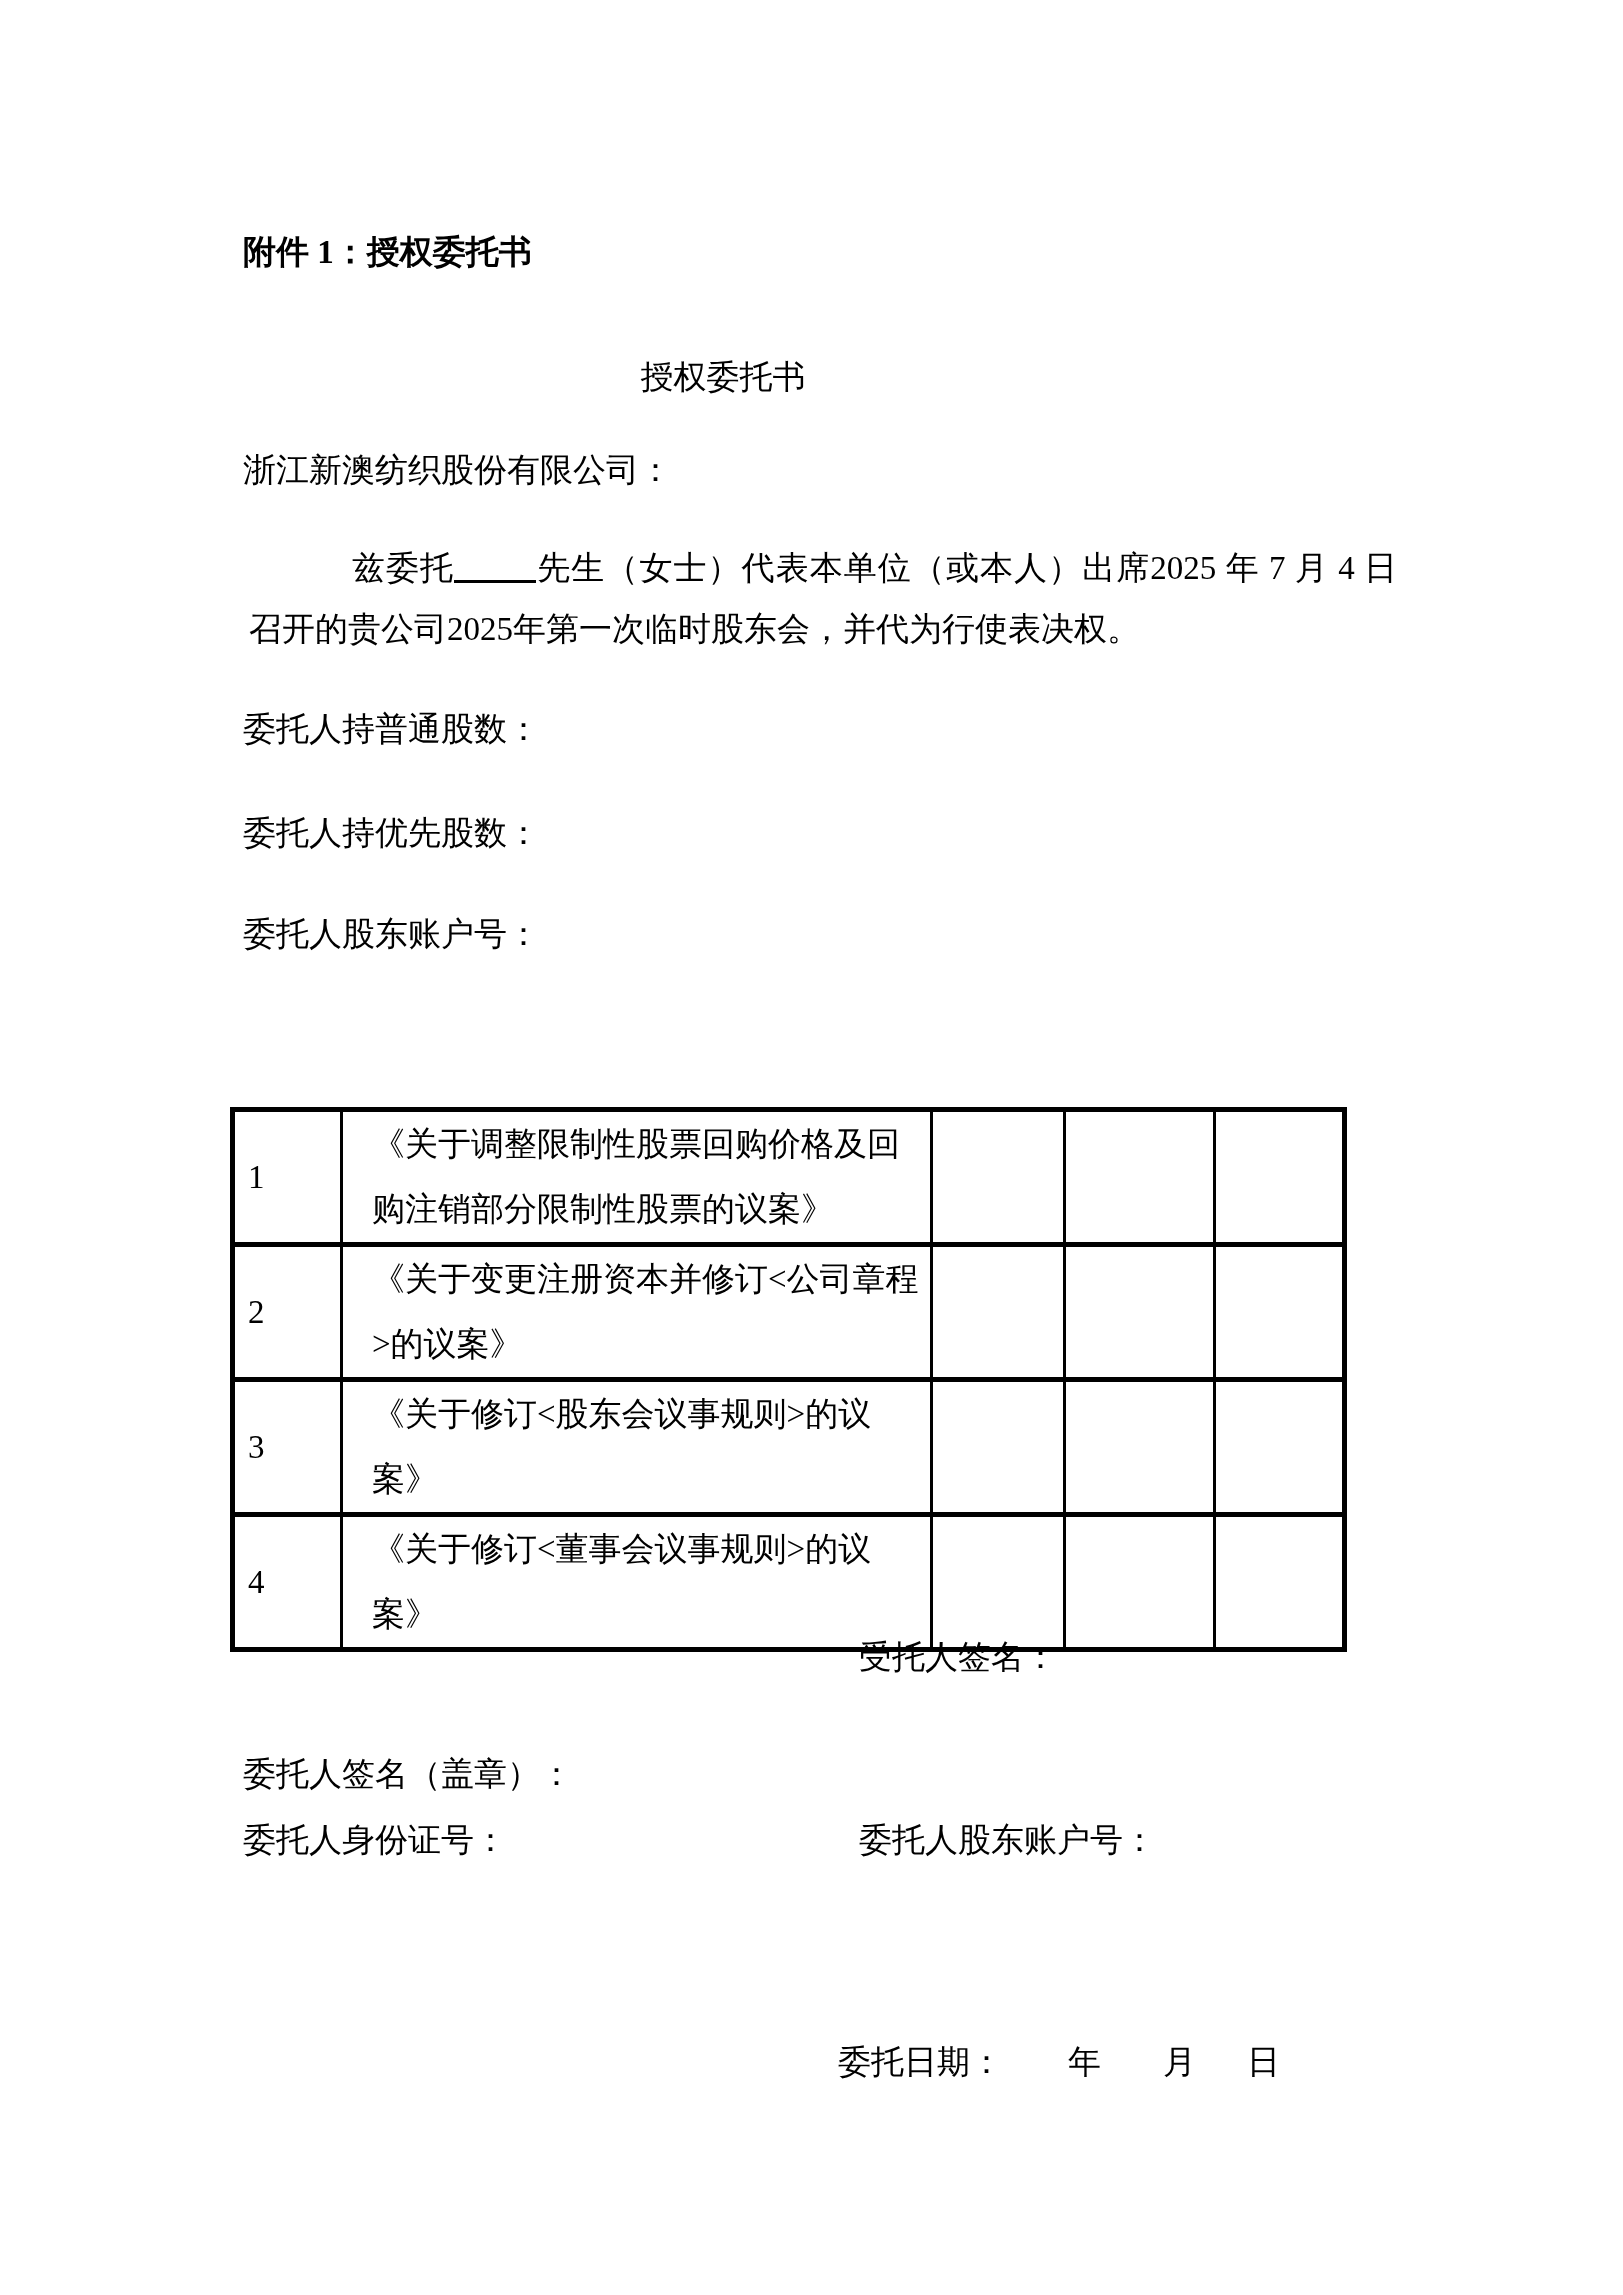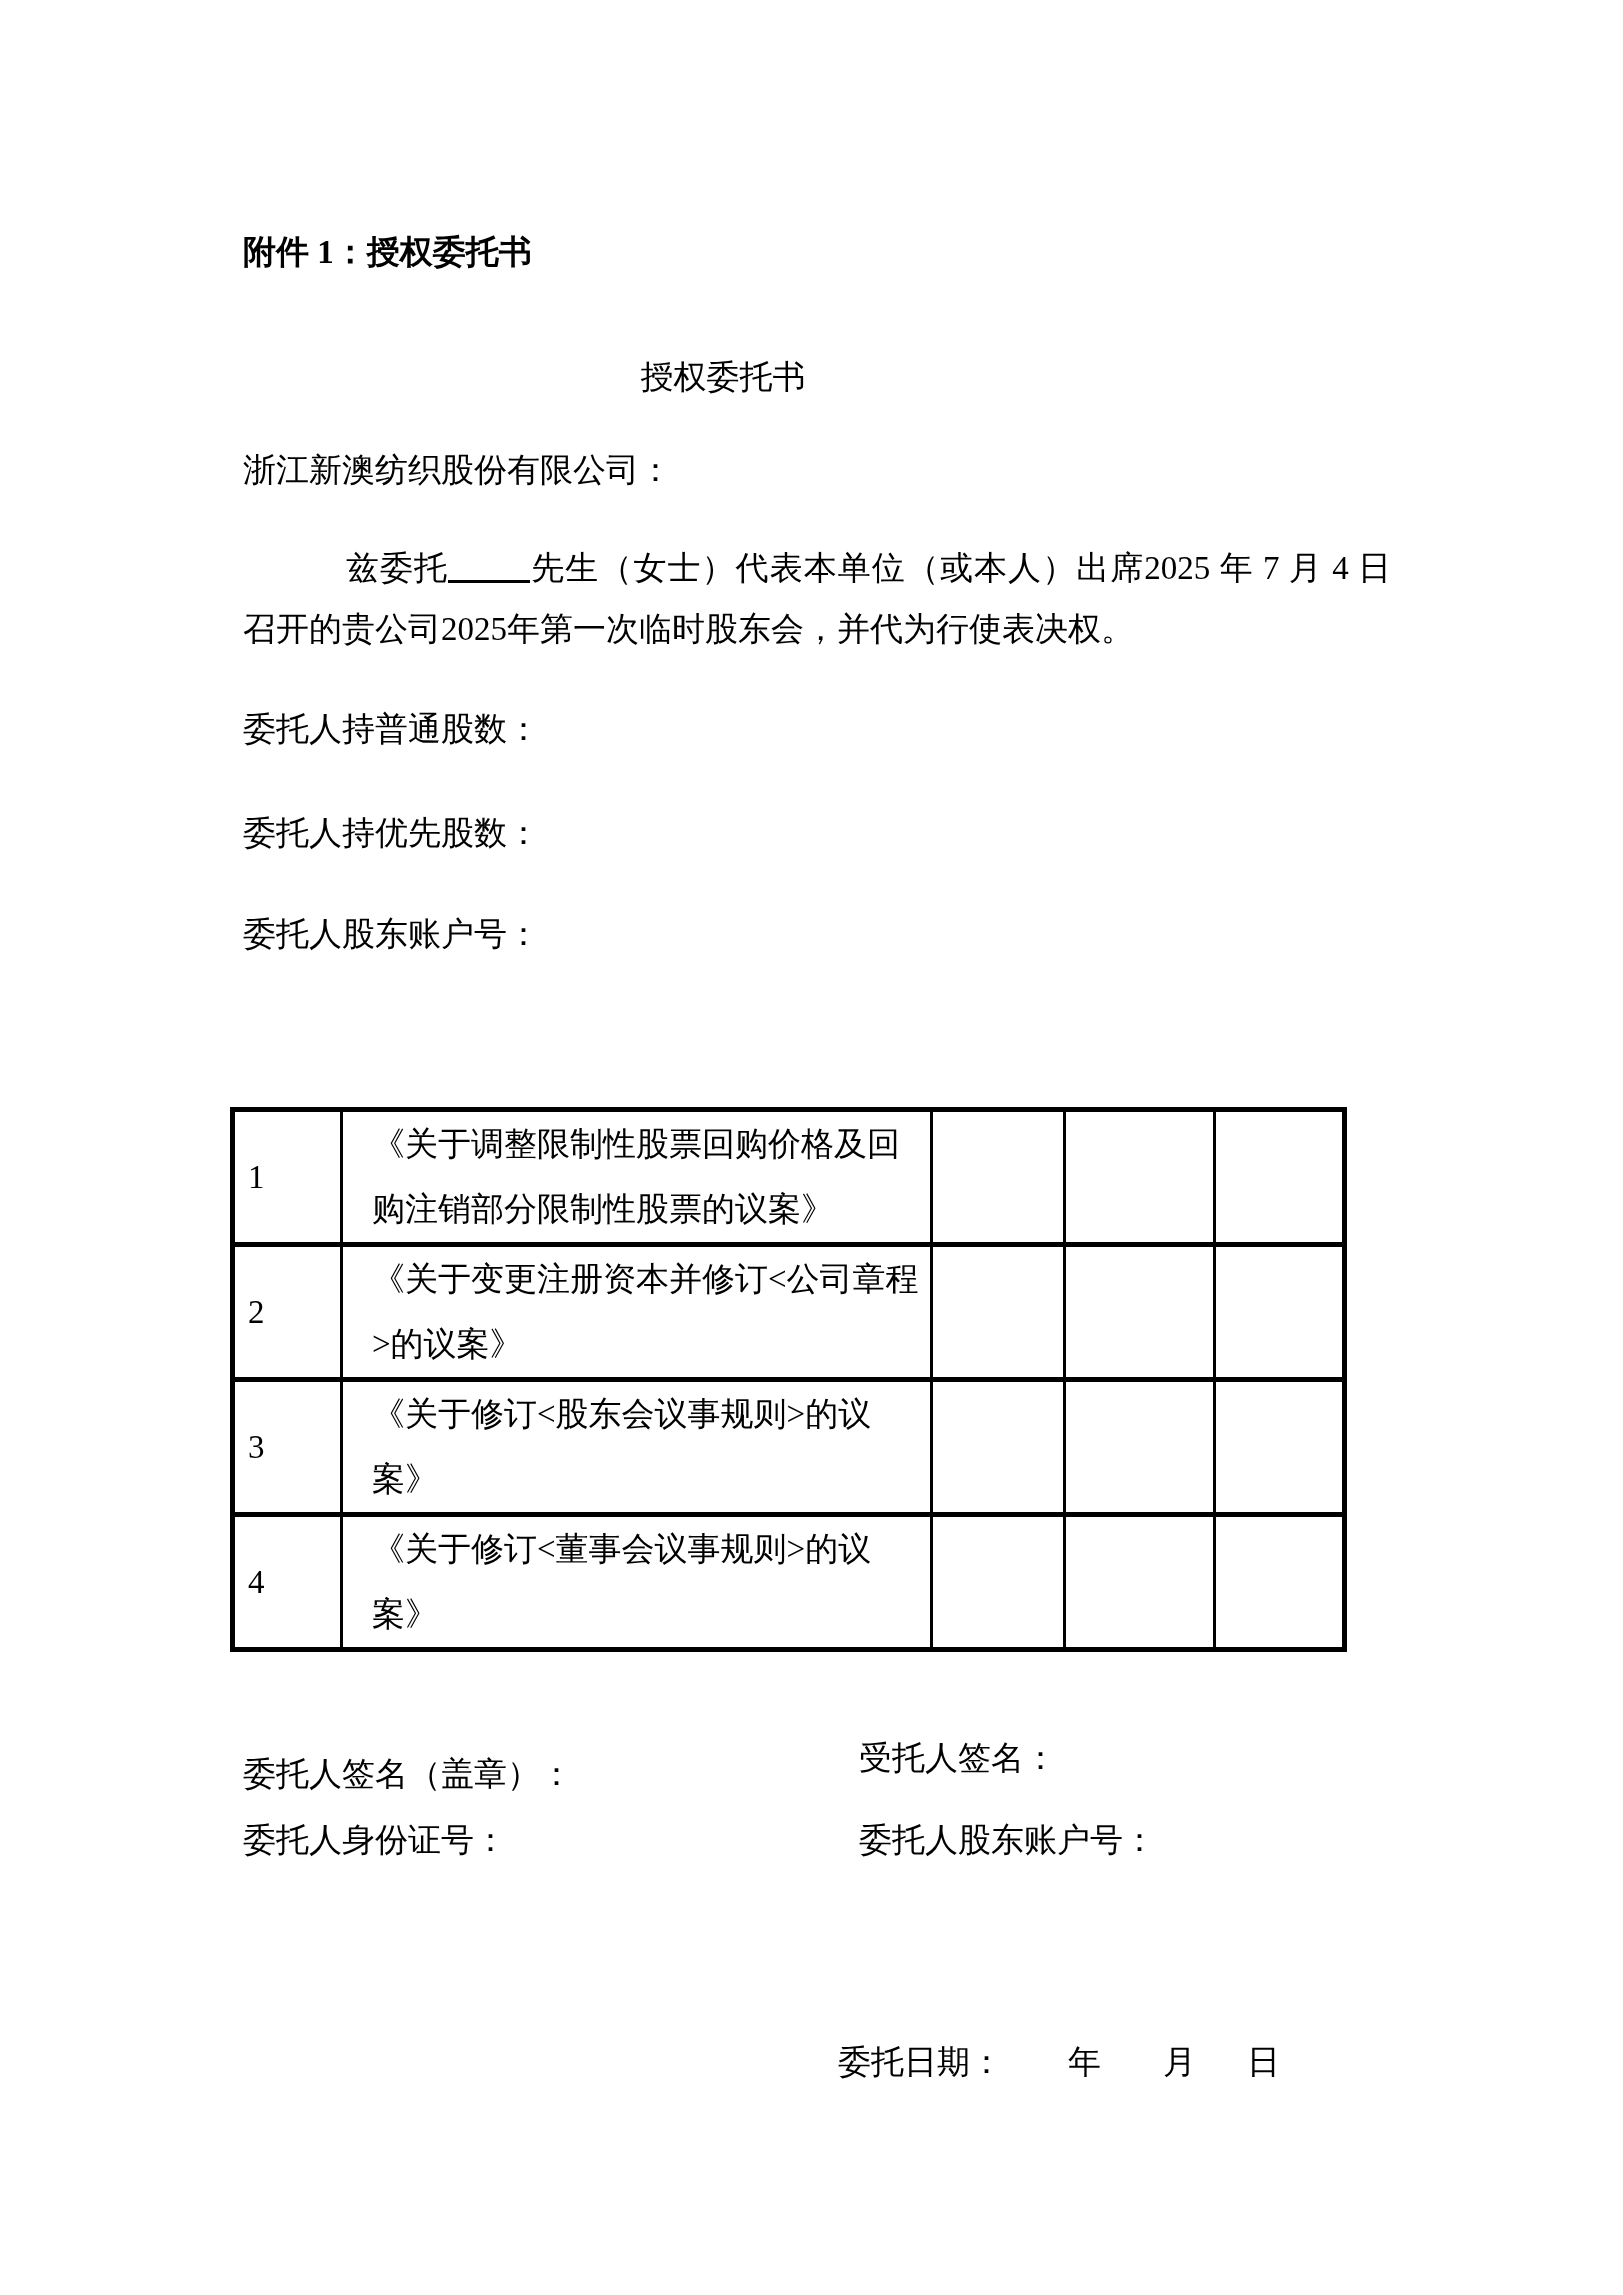--- a/index.html
+++ b/index.html
@@ -14,21 +14,21 @@
   }
   .abs { position: absolute; line-height: 36px; white-space: nowrap; }
   .bold { font-weight: 700; }
 
   .attachment-heading { left: 243px; top: 234px; font-family: Liberation Serif, serif; }
   .doc-title-wrap { left: 0; top: 359px; width: 1446px; text-align: center; }
   .addressee { left: 243px; top: 452px; }
 
   .main-paragraph {
     position: absolute;
-    left: 243px; top: 538px;
+    left: 249px; top: 538px;
     width: 1148px;
     line-height: 61px;
     text-align: justify;
     text-indent: 103px;
     white-space: normal;
   }
   .blank-line {
     display: inline-block;
     width: 82px;
     height: 0;
@@ -58,21 +58,21 @@
   }
   table.proposals td.name { padding-left: 29px; line-height: 65px; }
   table.proposals tr.hdr td { height: 66px; }
   table.proposals tr.hdr td.name { padding-left: 14.4px; line-height: 36px; }
   table.proposals tr.r1 td { height: 134px; }
   table.proposals tr.r2 td { height: 132px; }
   table.proposals tr.r3 td { height: 74px; }
   table.proposals tr.r4 td { height: 74px; }
 
   .sig-principal    { left: 243px;  top: 1711px; margin-top: 45px; }
-  .sig-trustee      { left: 859px; top: 1740px; text-align: right; }
+  .sig-trustee      { left: 859px; top: 1639px; text-align: right; }
   .id-principal     { left: 243px;  top: 1822px; }
   .id-trustee       { left: 859px; top: 1822px; }
 
   .date-line { left: 838px; top: 2036px; margin-top: 8px; }
   .date-line .gap-y { margin-left: 65px; }
   .date-line .gap-m { margin-left: 62px; }
   .date-line .gap-d { margin-left: 51px; }
 </style>
 </head>
 <body>

